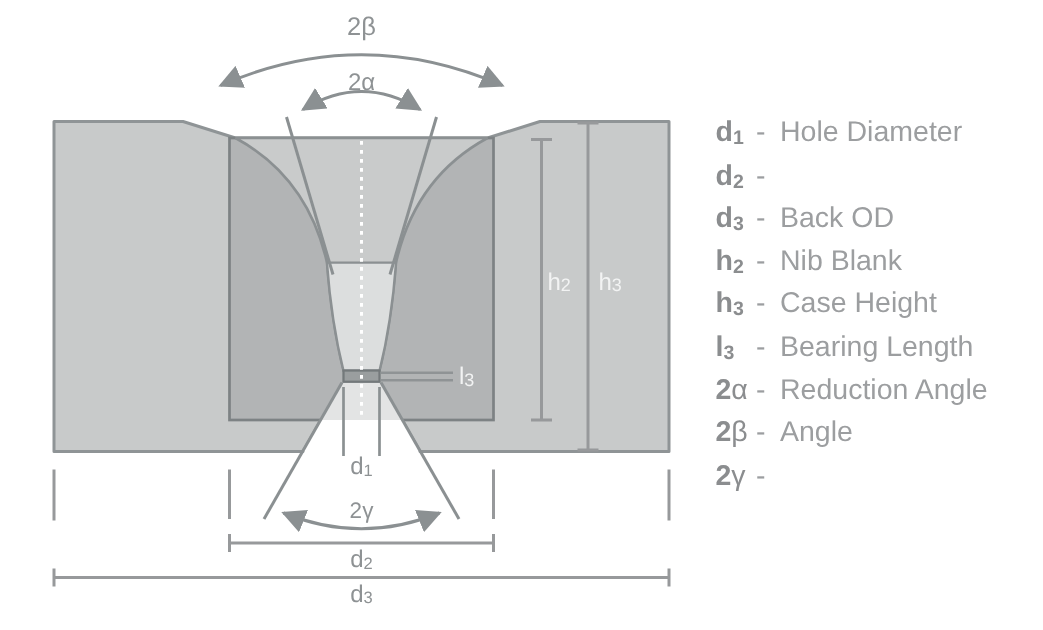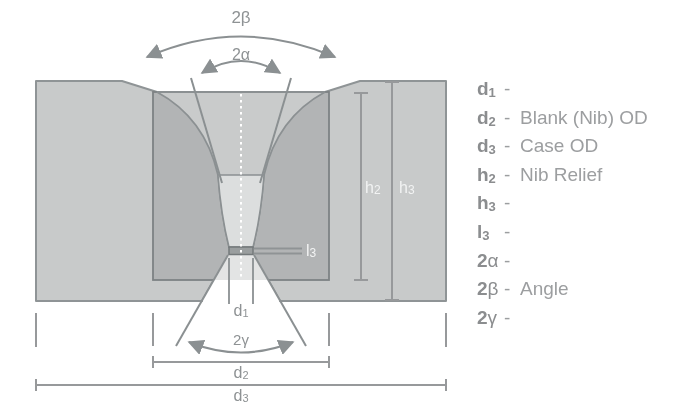--- a/index.html
+++ b/index.html
@@ -115,53 +115,56 @@
     <text x="399" y="193" font-size="16" fill="#f2f3f3"><tspan>h</tspan><tspan font-size="12" dy="1">3</tspan></text>
 
     <text x="306" y="256" font-size="16" fill="#f2f3f3"><tspan>l</tspan><tspan font-size="12" dy="1">3</tspan></text>
   </svg>
 
   <div id="legend">
 
     <div class="legend-row">
       <span class="lsym"><span class="lbold">d</span><span class="lsub">1</span><span class="lgreek"></span></span>
       <span class="ldash">-</span>
+      <span class="ldesc">Hole Diameter</span>
     </div>
 
     <div class="legend-row">
       <span class="lsym"><span class="lbold">d</span><span class="lsub">2</span><span class="lgreek"></span></span>
       <span class="ldash">-</span>
-      <span class="ldesc">Blank (Nib) OD</span>
     </div>
 
     <div class="legend-row">
       <span class="lsym"><span class="lbold">d</span><span class="lsub">3</span><span class="lgreek"></span></span>
       <span class="ldash">-</span>
-      <span class="ldesc">Case OD</span>
+      <span class="ldesc">Back OD</span>
     </div>
 
     <div class="legend-row">
       <span class="lsym"><span class="lbold">h</span><span class="lsub">2</span><span class="lgreek"></span></span>
       <span class="ldash">-</span>
-      <span class="ldesc">Nib Relief</span>
+      <span class="ldesc">Nib Blank</span>
     </div>
 
     <div class="legend-row">
       <span class="lsym"><span class="lbold">h</span><span class="lsub">3</span><span class="lgreek"></span></span>
       <span class="ldash">-</span>
+      <span class="ldesc">Case Height</span>
     </div>
 
     <div class="legend-row">
       <span class="lsym"><span class="lbold">l</span><span class="lsub">3</span><span class="lgreek"></span></span>
       <span class="ldash">-</span>
+      <span class="ldesc">Bearing Length</span>
     </div>
 
     <div class="legend-row">
       <span class="lsym"><span class="lbold">2</span><span class="lsub"></span><span class="lgreek">α</span></span>
       <span class="ldash">-</span>
+      <span class="ldesc">Reduction Angle</span>
     </div>
 
     <div class="legend-row">
       <span class="lsym"><span class="lbold">2</span><span class="lsub"></span><span class="lgreek">β</span></span>
       <span class="ldash">-</span>
       <span class="ldesc">Angle</span>
     </div>
 
     <div class="legend-row">
       <span class="lsym"><span class="lbold">2</span><span class="lsub"></span><span class="lgreek">γ</span></span>

